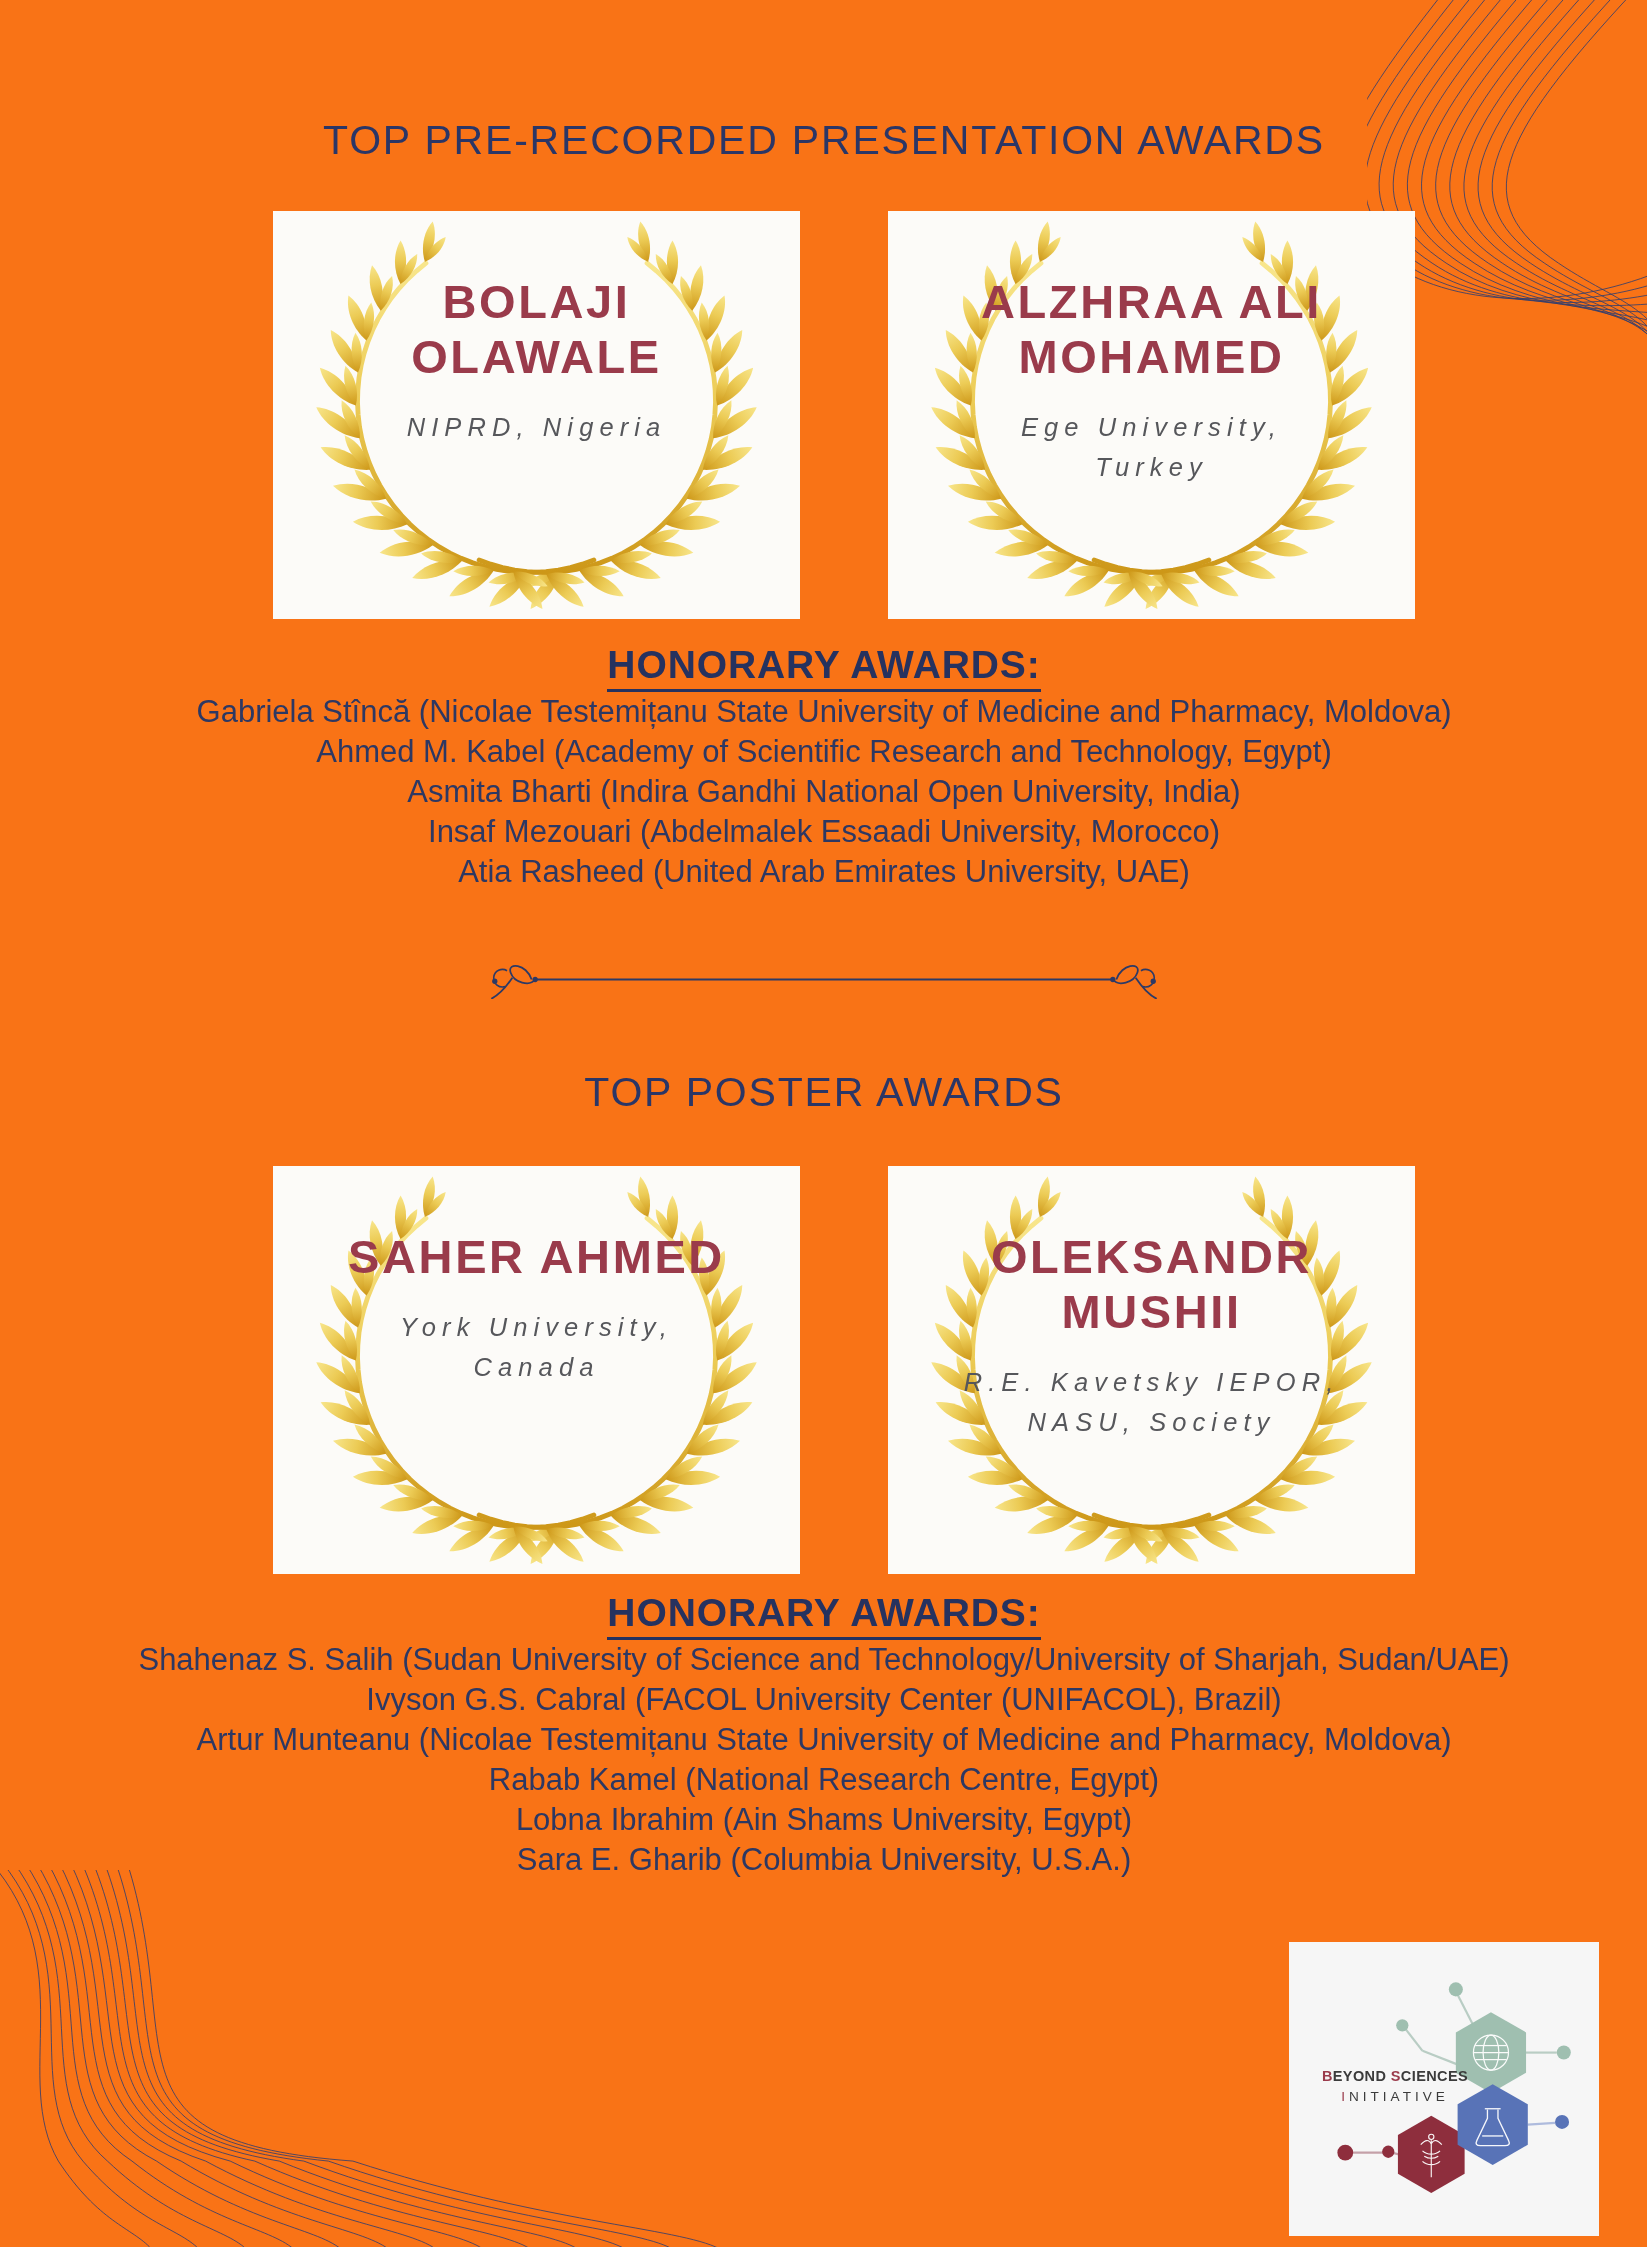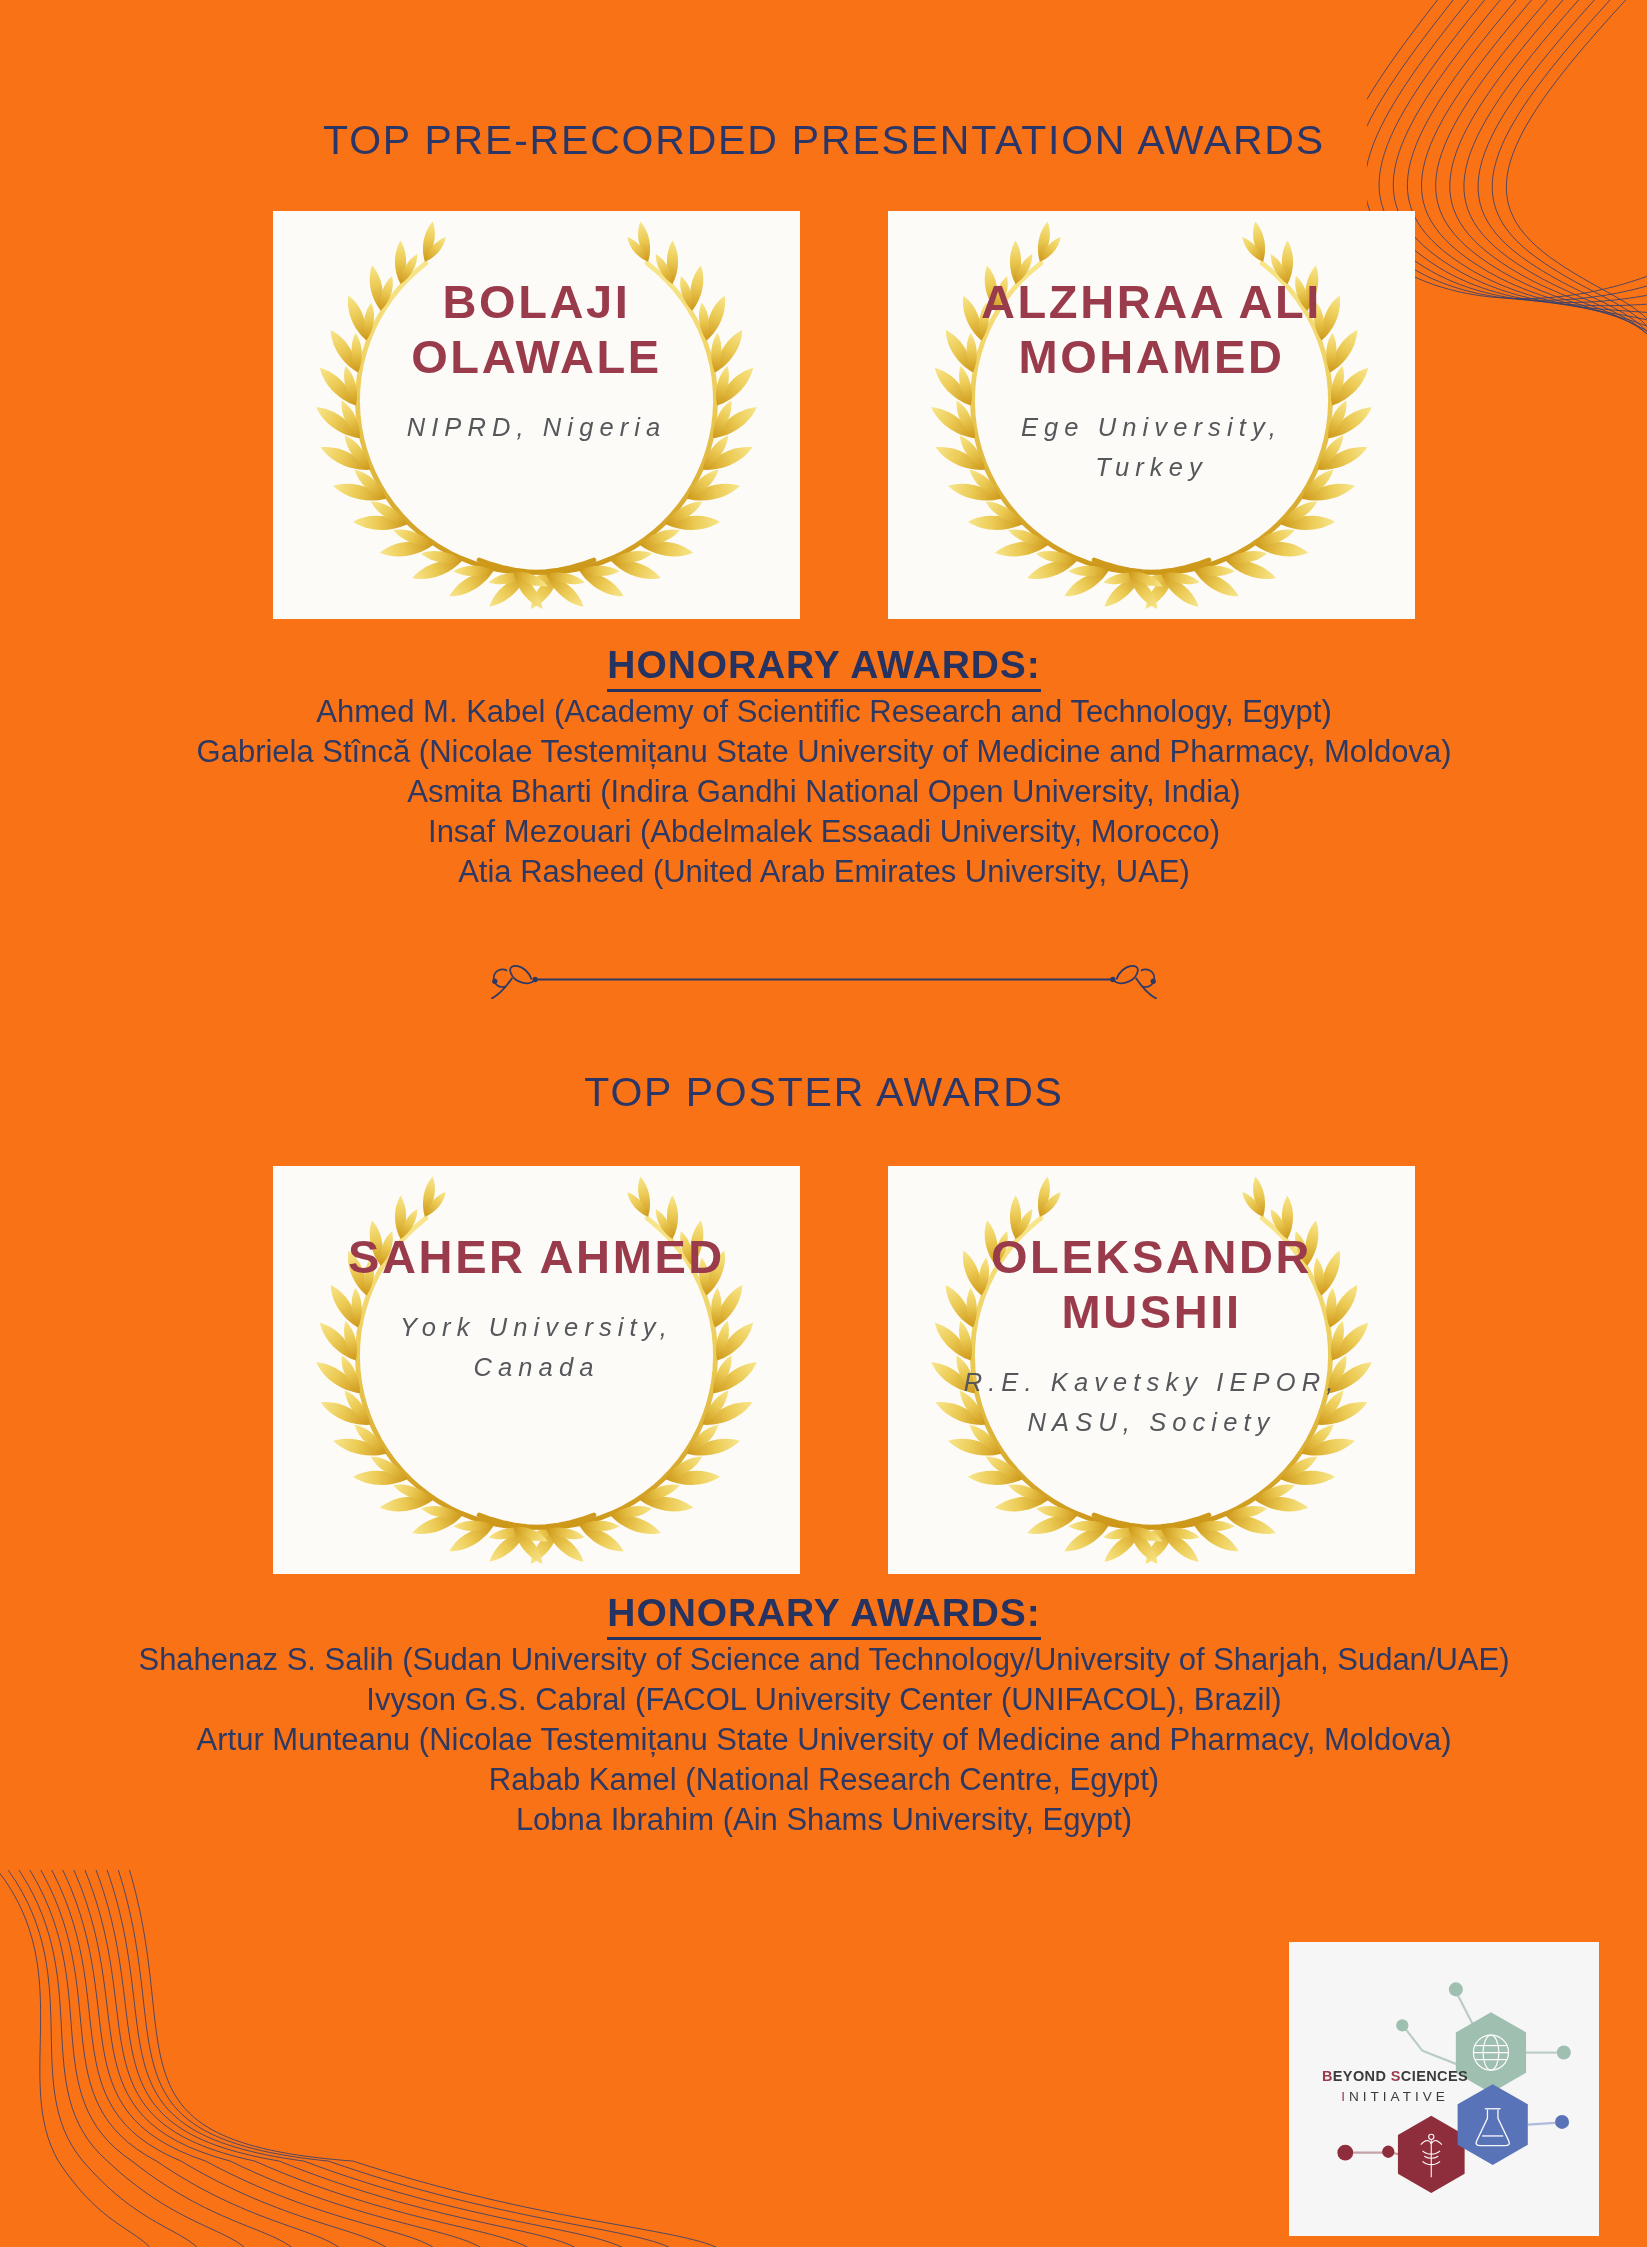--- a/index.html
+++ b/index.html
@@ -246,22 +246,22 @@
         </svg>
       <div class="wreath-text">
         <div class="winner-name">ALZHRAA ALI MOHAMED</div>
         <div class="winner-affiliation">Ege University, Turkey</div>
       </div>
     </div>
   </div>
 
   <h2 class="honorary-heading h1"><span>HONORARY AWARDS:</span></h2>
   <div class="honorary-list l1">
+    <div class="honorary-item">Gabriela Stîncă (Nicolae Testemițanu State University of Medicine and Pharmacy, Moldova)</div>
     <div class="honorary-item">Ahmed M. Kabel (Academy of Scientific Research and Technology, Egypt)</div>
-    <div class="honorary-item">Gabriela Stîncă (Nicolae Testemițanu State University of Medicine and Pharmacy, Moldova)</div>
     <div class="honorary-item">Asmita Bharti (Indira Gandhi National Open University, India)</div>
     <div class="honorary-item">Insaf Mezouari (Abdelmalek Essaadi University, Morocco)</div>
     <div class="honorary-item">Atia Rasheed (United Arab Emirates University, UAE)</div>
   </div>
 
   <svg class="divider" viewBox="0 0 770 44">
     <g id="div-orn">
       <circle cx="10" cy="24" r="3" fill="#2d3a66"></circle>
       <circle cx="56" cy="22" r="3" fill="#2d3a66"></circle>
       <path d="M22 30 a10 10 0 1 1 2 -18" fill="none" stroke="#2d3a66" stroke-width="1.8"></path>
@@ -430,20 +430,21 @@
     </div>
   </div>
 
   <h2 class="honorary-heading h2"><span>HONORARY AWARDS:</span></h2>
   <div class="honorary-list l2">
     <div class="honorary-item">Shahenaz S. Salih (Sudan University of Science and Technology/University of Sharjah, Sudan/UAE)</div>
     <div class="honorary-item">Ivyson G.S. Cabral (FACOL University Center (UNIFACOL), Brazil)</div>
     <div class="honorary-item">Artur Munteanu (Nicolae Testemițanu State University of Medicine and Pharmacy, Moldova)</div>
     <div class="honorary-item">Rabab Kamel (National Research Centre, Egypt)</div>
     <div class="honorary-item">Lobna Ibrahim (Ain Shams University, Egypt)</div>
+    <div class="honorary-item">Sara E. Gharib (Columbia University, U.S.A.)</div>
   </div>
 
 
   <div class="logo-box">
     <svg class="logo-hex" viewBox="0 0 353 335">
       <g stroke="#b9cdc4" stroke-width="2.5">
         <line x1="190" y1="56" x2="212" y2="99"></line>
         <line x1="131" y1="97" x2="152" y2="124"></line>
         <line x1="152" y1="124" x2="193" y2="140"></line>
         <line x1="269" y1="126" x2="305" y2="126"></line>

